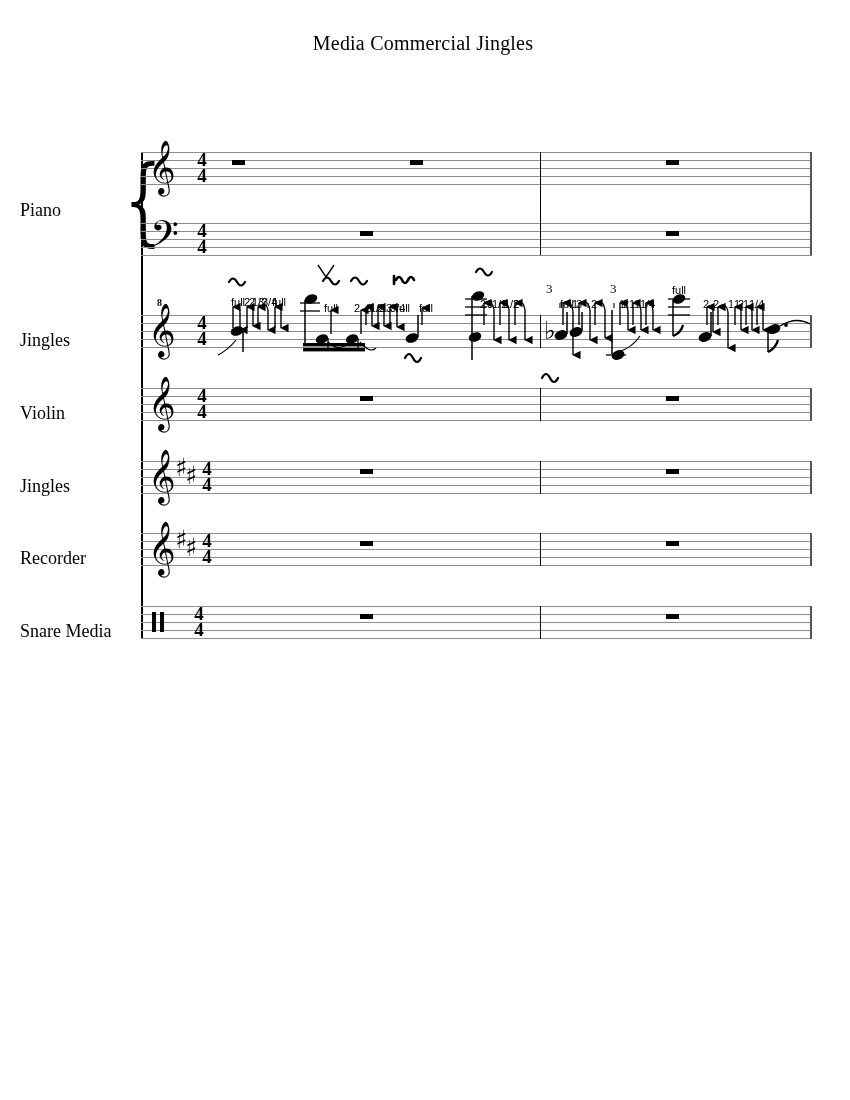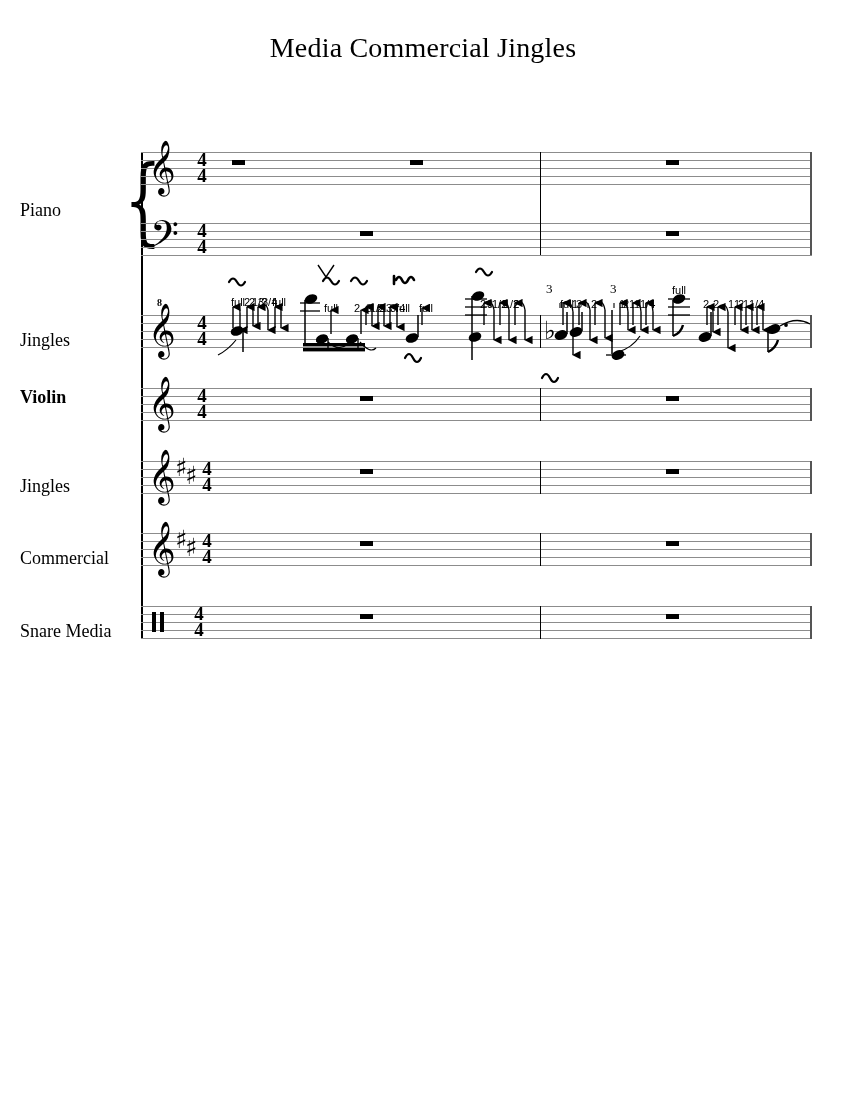--- a/index.html
+++ b/index.html
@@ -22,21 +22,21 @@
     width: 850px;
     height: 1100px;
     background: #ffffff;
   }
   #score-title {
     position: absolute;
     left: 0;
     top: 32px;
     width: 846px;
     text-align: center;
-    font-size: 28px;
+    font-size: 20px;
     font-weight: 400;
     letter-spacing: 0.2px;
     font-family: "Liberation Serif", "DejaVu Serif", serif;
   }
   
   .instr-name {
     position: absolute;
     text-align: left;
     font-size: 18px;
     font-family: "Liberation Serif", "DejaVu Serif", serif;
@@ -180,23 +180,23 @@
 </style>
 </head>
 <body>
 
 <div id="page">
 
   <div id="score-title">Media Commercial Jingles</div>
 
   <div class="instr-name" style="left:20px; top:200px; width:107px;">Piano</div>
   <div class="instr-name" style="left:20px; top:330px; width:107px;">Jingles</div>
-  <div class="instr-name" style="left:20px; top:387px; width:107px;font-weight:bold;">Violin</div>
+  <div class="instr-name" style="left:20px; top:403px; width:107px;">Violin</div>
   <div class="instr-name" style="left:20px; top:476px; width:107px;">Jingles</div>
-  <div class="instr-name" style="left:20px; top:548px; width:107px;">Commercial</div>
+  <div class="instr-name" style="left:20px; top:548px; width:107px;">Recorder</div>
   <div class="instr-name" style="left:20px; top:621px; width:107px;">Snare Media</div>
 
   <div id="system-line"></div>
   <div class="brace" style="left:124px; top:152px;">{</div>
 
   <div class="staff" style="top:152px;">
     <div class="line l0"></div>
     <div class="line l1"></div>
     <div class="line l2"></div>
     <div class="line l3"></div>

